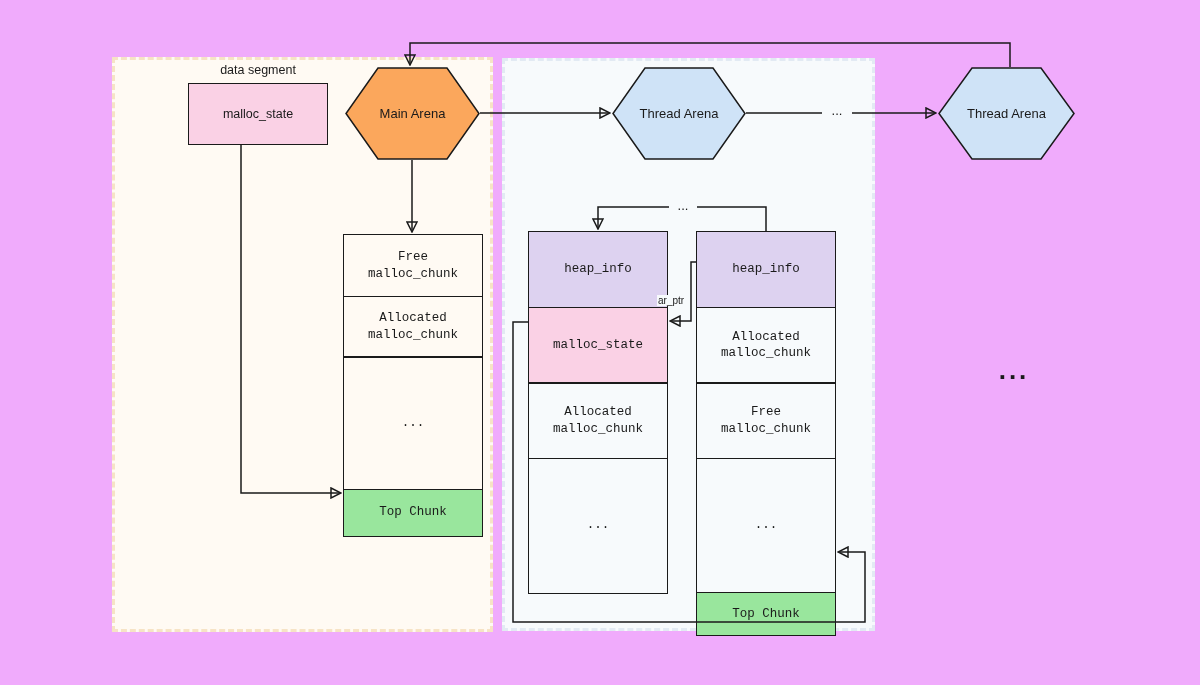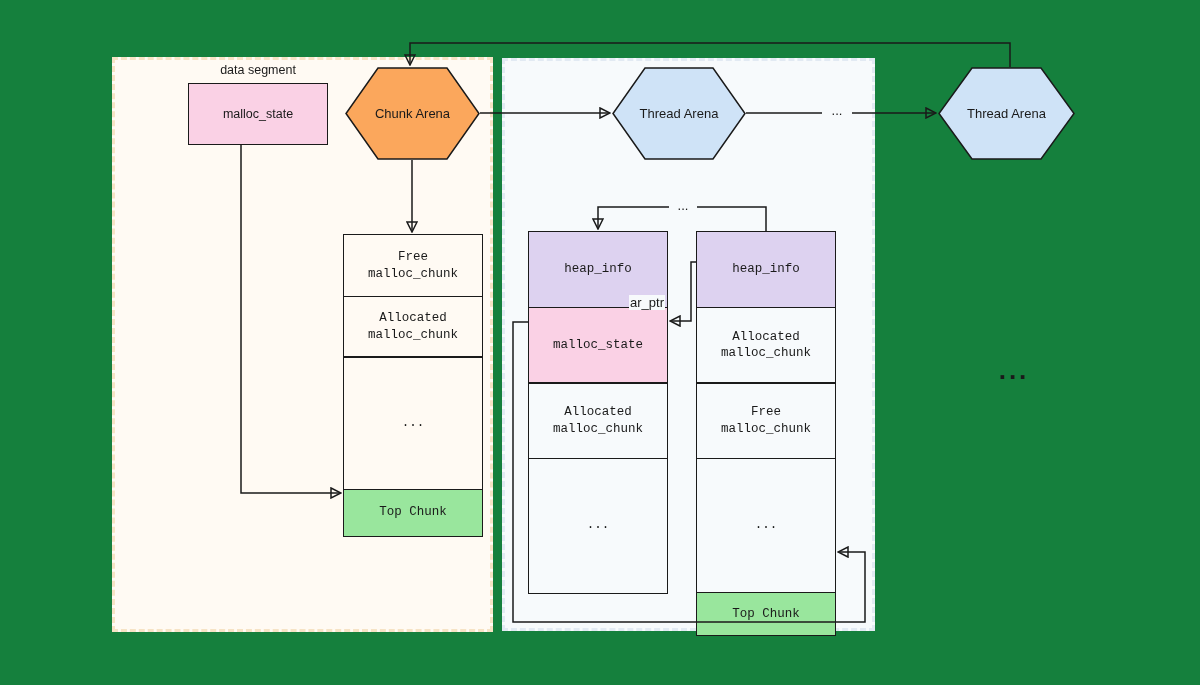--- a/index.html
+++ b/index.html
@@ -1,17 +1,17 @@
 <!DOCTYPE html>
 <html><head>
 <meta charset="utf-8">
 <style>
   html,body{margin:0;padding:0;background:#ffffff;}
   .canvas{
-    position:relative;width:1200px;height:685px;background:#15803d;
+    position:relative;width:1200px;height:685px;background:#f0abfc;
     font-family:"Liberation Sans","DejaVu Sans",sans-serif;color:#1a1a1a;
     overflow:hidden;
   }
   
   .group{position:absolute;box-sizing:border-box;border:3px dashed;}
   .group-left{
     left:112px;top:57px;width:381px;height:575px;
     background:#fffaf3;border-color:#f6e3c5;
   }
   .group-right{
@@ -54,40 +54,40 @@
   .fill-green{background:#99e69d;}
   .fill-gray{background:#f5f5f5;border-color:#9e9e9e;color:#595959;}
   
   .connectors{position:absolute;left:0;top:0;z-index:5;pointer-events:none;}
   .connectors path{fill:none;stroke:#1a1a1a;stroke-width:1.5;}
   
   .float-label{position:absolute;z-index:6;text-align:center;}
   .label-data-segment{left:188px;top:63px;width:140px;font-size:12.5px;}
   .label-dots-arena{left:822px;top:103px;width:30px;font-size:13px;background:#f7fafc;z-index:6;}
   .label-dots-heap{left:669px;top:198px;width:28px;font-size:13px;background:#f7fafc;}
-  .label-ar-ptr{left:629px;top:295px;font-size:13px;background:#f7fafc;padding:0 1px;}
+  .label-ar-ptr{left:657px;top:295px;font-size:10px;background:#f7fafc;padding:0 1px;}
   .label-big-dots{left:991px;top:355px;width:46px;font-size:26px;font-weight:bold;letter-spacing:3px;}
 </style>
 </head>
 <body>
 
 <div class="canvas">
 
   <div class="group group-left"></div>
   <div class="group group-right"></div>
 
   <div class="float-label label-data-segment">data segment</div>
 
   <div class="rect-node node-malloc-state">malloc_state</div>
 
   <div class="hex hex-main">
     <svg width="135" height="93" viewBox="0 0 135 93">
       <polygon points="33,1 102,1 134,46.5 102,92 33,92 1,46.5" stroke="#1a1a1a" stroke-width="1.5" fill="#fba75c"></polygon>
     </svg>
-    <span class="hex-label">Chunk Arena</span>
+    <span class="hex-label">Main Arena</span>
   </div>
 
   <div class="hex hex-t1">
     <svg width="134" height="93" viewBox="0 0 134 93">
       <polygon points="33,1 101,1 133,46.5 101,92 33,92 1,46.5" stroke="#1a1a1a" stroke-width="1.5" fill="#cfe3f7"></polygon>
     </svg>
     <span class="hex-label">Thread Arena</span>
   </div>
 
   <div class="hex hex-t2">

